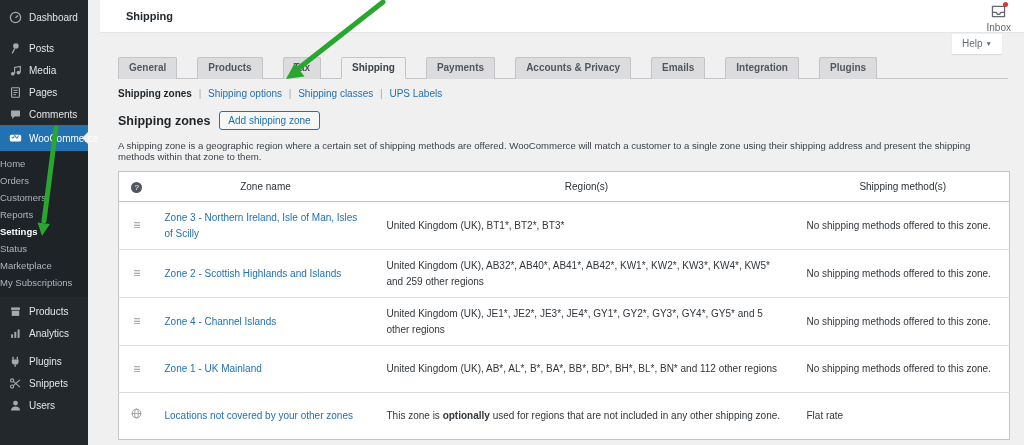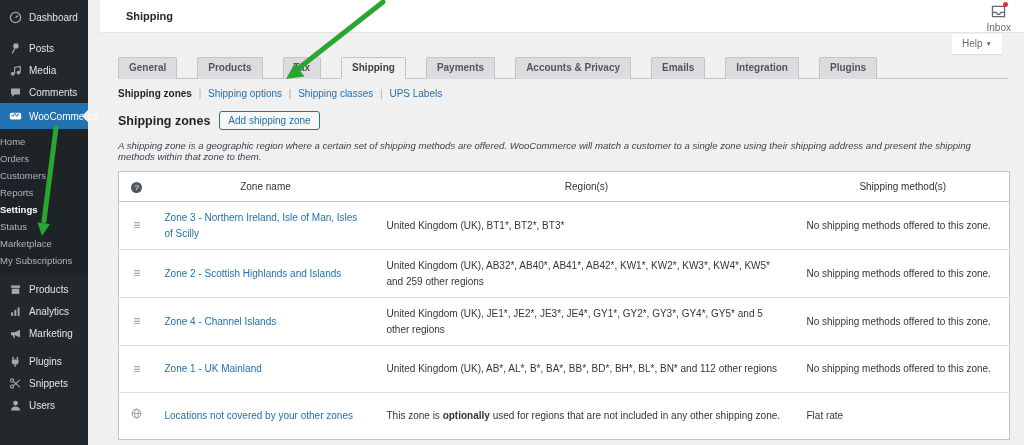--- a/index.html
+++ b/index.html
@@ -44,21 +44,21 @@
   .subnav { margin-top:9px; font-size:10px; color:#a7aaad; }
   .subnav .sn { color:#2271b1; cursor:pointer; text-decoration:none; }
   .subnav .sn.current { color:#1d2327; font-weight:bold; }
   .subnav .sep { color:#a7aaad; margin:0 4px; }
 
   .zones-header { margin-top:12px; display:flex; align-items:center; gap:9px; }
   .zones-header h2 { font-size:12.5px; color:#1d2327; }
   .add-zone-btn { background:#f6f7f7; border:1px solid #2271b1; color:#2271b1; font-size:10px;
                   padding:3px 8px; border-radius:3px; cursor:pointer; font-family:inherit; }
 
-  .desc { margin-top:10px; font-size:9.6px; color:#3c434a; max-width:898px;font-style:italic; }
+  .desc { margin-top:10px; font-size:9.6px; color:#3c434a; max-width:898px; }
 
   table.zones { margin-top:9px; width:892px; border-collapse:collapse; background:#fff;
                 border:1px solid #c3c4c7; table-layout:fixed; font-size:10px; }
   table.zones col.c-icon { width:36px; }
   table.zones col.c-zone { width:222px; }
   table.zones col.c-regions { width:420px; }
   table.zones th { height:30px; text-align:center; font-weight:normal; color:#2c3338; padding:0 10px;
                    border-bottom:1px solid #c3c4c7; }
   table.zones td { padding:8px 10px; vertical-align:middle; color:#32373c; border-top:1px solid #dcdcde; line-height:1.55; }
   table.zones tr.r1 td { height:47px; }
@@ -103,20 +103,31 @@
             <circle cx="4.6" cy="12" r="2.3" fill="currentColor"></circle>
             <circle cx="11.6" cy="10.5" r="2.3" fill="currentColor"></circle>
             <path d="M6.9 12 V4.2 L13.9 3 V10.5" stroke="currentColor" stroke-width="1.4" fill="none"></path>
           </svg>
         </span>
       <span>Media</span>
     </div>
     <div class="menu-item">
       <span class="mi">
           <svg width="13" height="13" viewBox="0 0 16 16">
+            <rect x="3.2" y="2.2" width="9.6" height="11.6" rx="1" fill="none" stroke="currentColor" stroke-width="1.4"></rect>
+            <line x1="5.5" y1="5.4" x2="10.5" y2="5.4" stroke="currentColor" stroke-width="1.2"></line>
+            <line x1="5.5" y1="8" x2="10.5" y2="8" stroke="currentColor" stroke-width="1.2"></line>
+            <line x1="5.5" y1="10.6" x2="8.7" y2="10.6" stroke="currentColor" stroke-width="1.2"></line>
+          </svg>
+        </span>
+      <span>Pages</span>
+    </div>
+    <div class="menu-item">
+      <span class="mi">
+          <svg width="13" height="13" viewBox="0 0 16 16">
             <path d="M2.5 3 h11 v7.5 h-6.5 l-3 3 v-3 h-1.5 z" fill="currentColor"></path>
           </svg>
         </span>
       <span>Comments</span>
     </div>
     <div class="menu-item active">
       <span class="mi">
           <svg width="14" height="13" viewBox="0 0 16 16">
             <rect x="1" y="3.4" width="14" height="8.4" rx="2" fill="#fff"></rect>
             <path d="M3.6 6 q1.2 4 2.4 0 q1.2 -4 2.4 0 q1.2 4 2.4 0 q0.6 -2 1.6 -1" stroke="#2271b1" stroke-width="1.2" fill="none"></path>
@@ -145,28 +156,20 @@
     </div>
     <div class="menu-item">
       <span class="mi">
           <svg width="13" height="13" viewBox="0 0 16 16">
             <rect x="2.6" y="9" width="2.4" height="4.4" fill="currentColor"></rect>
             <rect x="6.6" y="6" width="2.4" height="7.4" fill="currentColor"></rect>
             <rect x="10.6" y="3" width="2.4" height="10.4" fill="currentColor"></rect>
           </svg>
         </span>
       <span>Analytics</span>
-    </div>
-    <div class="menu-item">
-      <span class="mi">
-          <svg width="13" height="13" viewBox="0 0 16 16">
-            <path d="M2.5 6.5 v3.5 h2.2 l1 3.5 h1.8 l-1 -3.5 h0.7 l6.3 3 V3.5 l-6.3 3 z" fill="currentColor"></path>
-          </svg>
-        </span>
-      <span>Marketing</span>
     </div>
     <div class="gap"></div>
     <div class="menu-item">
       <span class="mi">
           <svg width="13" height="13" viewBox="0 0 16 16">
             <path d="M5 2 v3.4 M10.2 2 v3.4" stroke="currentColor" stroke-width="1.6" fill="none"></path>
             <path d="M3.4 5.4 h8.4 v2.6 a4.2 4 0 0 1 -8.4 0 z" fill="currentColor"></path>
             <line x1="7.6" y1="12" x2="7.6" y2="14.4" stroke="currentColor" stroke-width="1.6"></line>
           </svg>
         </span>

